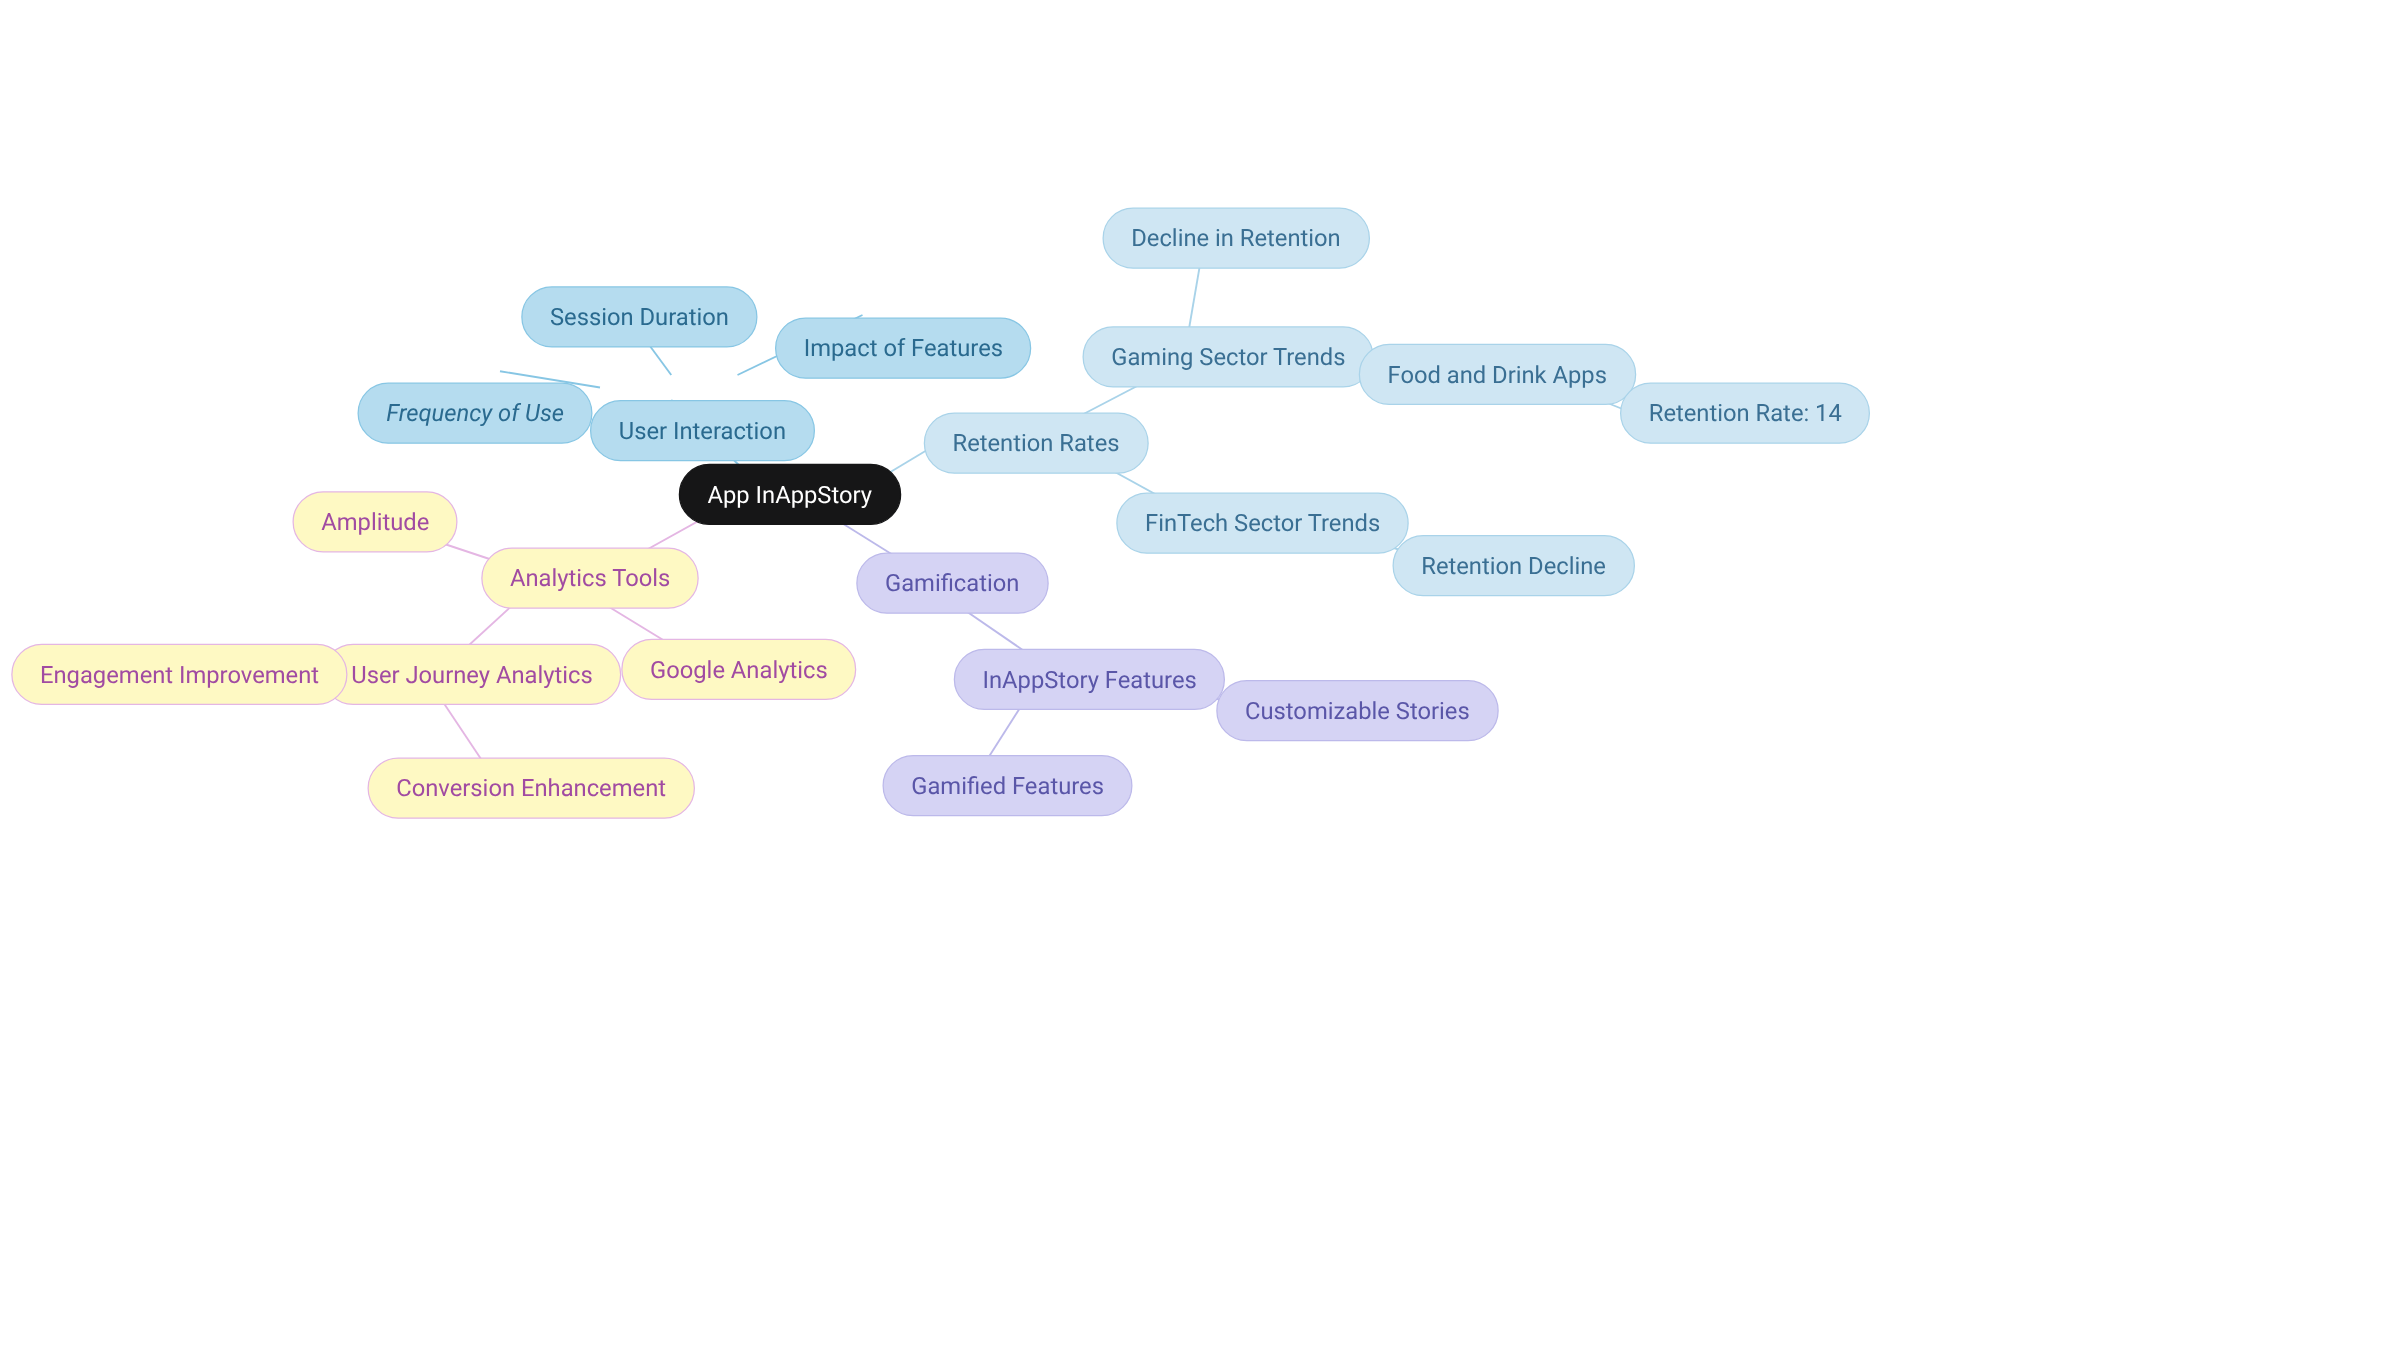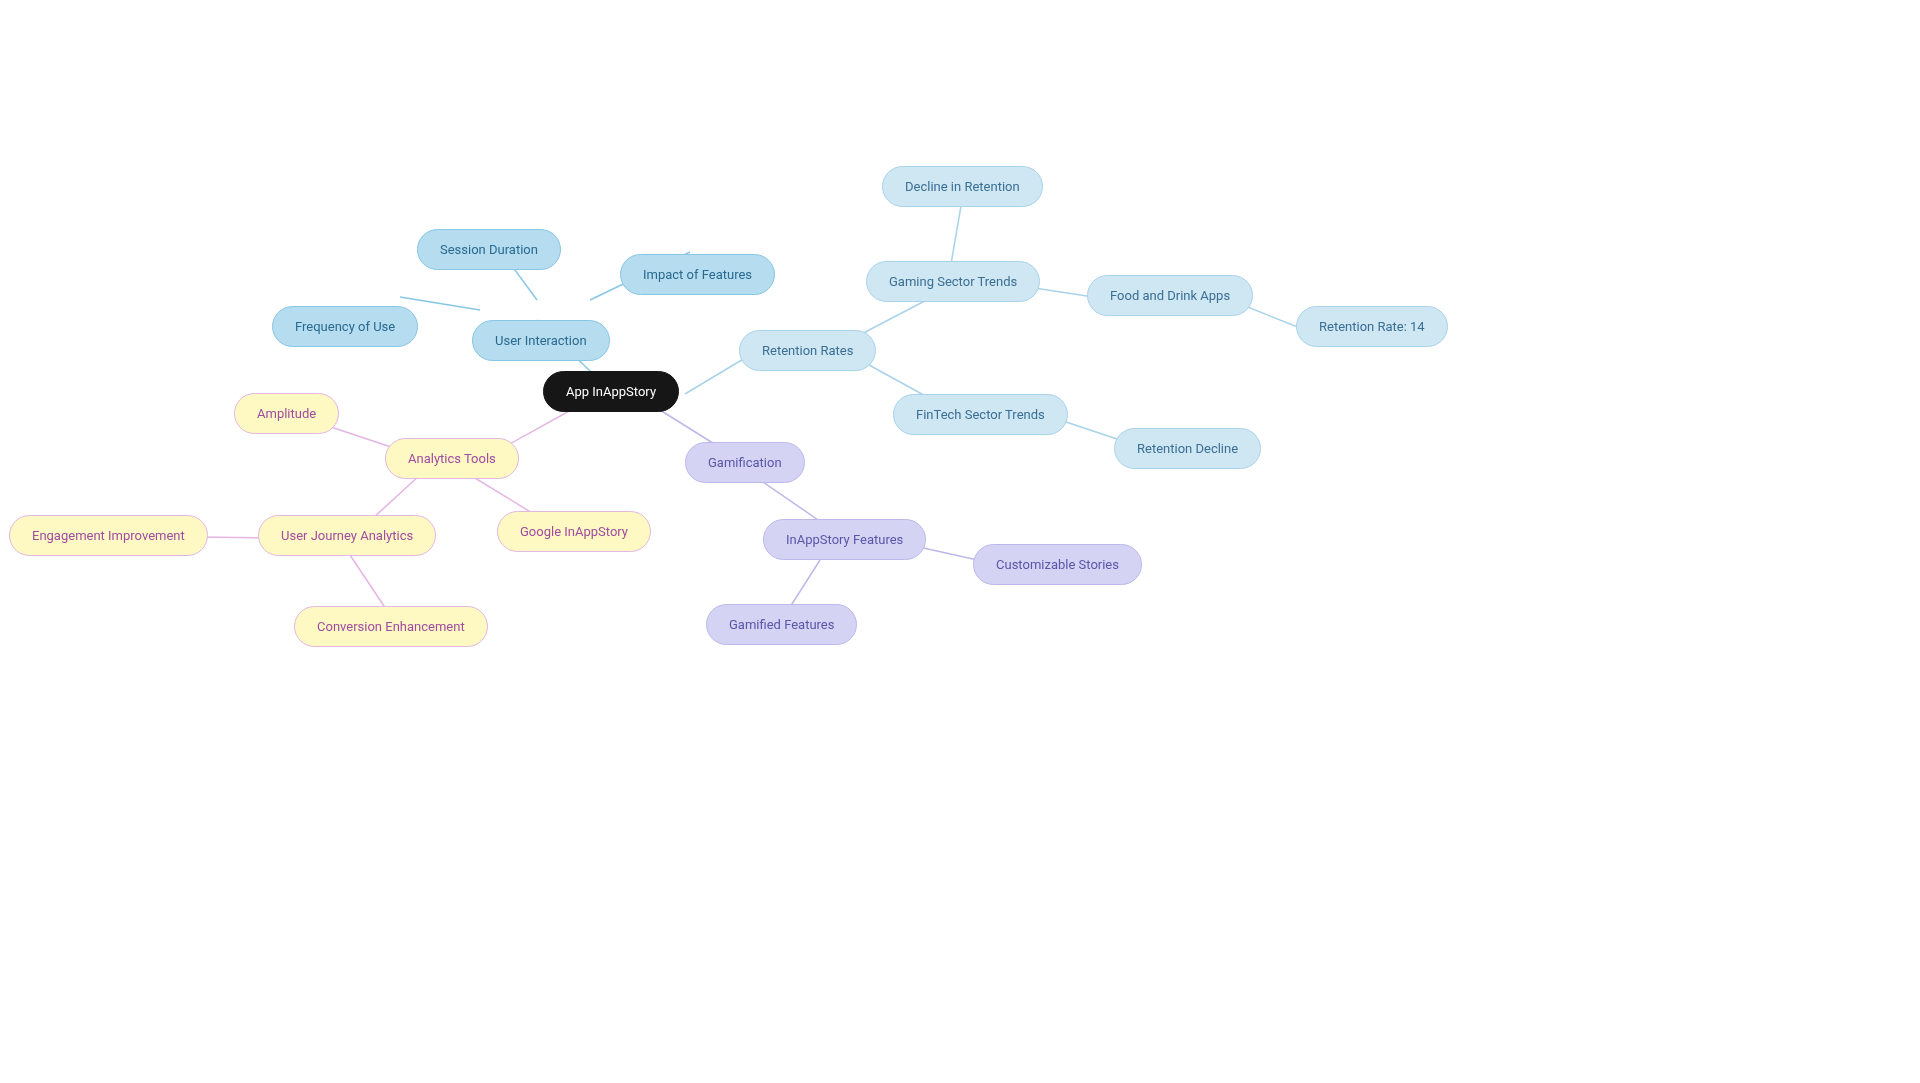--- a/index.html
+++ b/index.html
@@ -3,21 +3,21 @@
 <meta charset="utf-8">
 <style>
   * { box-sizing: border-box; margin: 0; padding: 0; }
   html, body { width: 1920px; height: 1083px; background: #ffffff; font-family: -apple-system, BlinkMacSystemFont, "Segoe UI", Roboto, Arial, sans-serif; }
   .canvas { position: relative; width: 1920px; height: 1083px; }
   svg.edges { position: absolute; top: 0; left: 0; width: 1920px; height: 1083px; pointer-events: none; }
   .node {
     position: absolute;
     padding: 12px 22px;
     border-radius: 999px;
-    font-size: 13px;
+    font-size: 19px;
     white-space: nowrap;
     display: inline-flex;
     align-items: center;
     justify-content: center;
     border: 1.5px solid transparent;
   }
   .root {
     background: #161617;
     color: #ffffff;
     border-color: #161617;
@@ -97,21 +97,21 @@
   <div class="node root" style="left:543px; top:371px;">
     <span>App InAppStory</span>
   </div>
 
   <div class="node blue-mid" style="left:472px; top:288px;">
     <span>User Interaction</span>
   </div>
   <div class="node blue-mid" style="left:417px; top:197px;">
     <span>Session Duration</span>
   </div>
-  <div class="node blue-mid" style="left:272px; top:274px;">
+  <div class="node blue-mid" style="left:286px; top:274px;font-style:italic;">
     <span>Frequency of Use</span>
   </div>
   <div class="node blue-mid" style="left:620px; top:222px;">
     <span>Impact of Features</span>
   </div>
 
   <div class="node blue-light" style="left:739px; top:330px;">
     <span>Retention Rates</span>
   </div>
   <div class="node blue-light" style="left:866px; top:261px;">
@@ -133,21 +133,21 @@
     <span>Retention Decline</span>
   </div>
 
   <div class="node pink" style="left:385px; top:438px;">
     <span>Analytics Tools</span>
   </div>
   <div class="node pink" style="left:234px; top:393px;">
     <span>Amplitude</span>
   </div>
   <div class="node pink" style="left:497px; top:511px;">
-    <span>Google InAppStory</span>
+    <span>Google Analytics</span>
   </div>
   <div class="node pink" style="left:258px; top:515px;">
     <span>User Journey Analytics</span>
   </div>
   <div class="node pink" style="left:9px; top:515px;">
     <span>Engagement Improvement</span>
   </div>
   <div class="node pink" style="left:294px; top:606px;">
     <span>Conversion Enhancement</span>
   </div>

